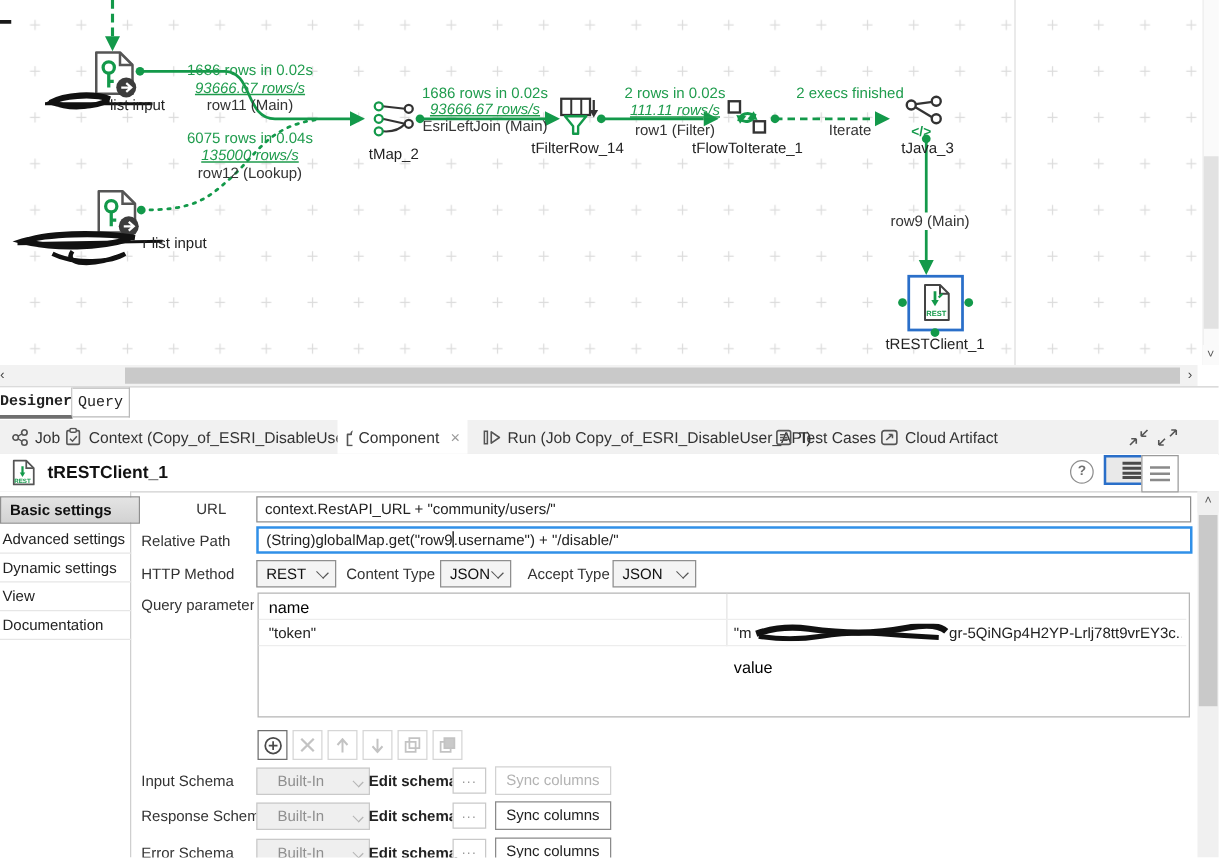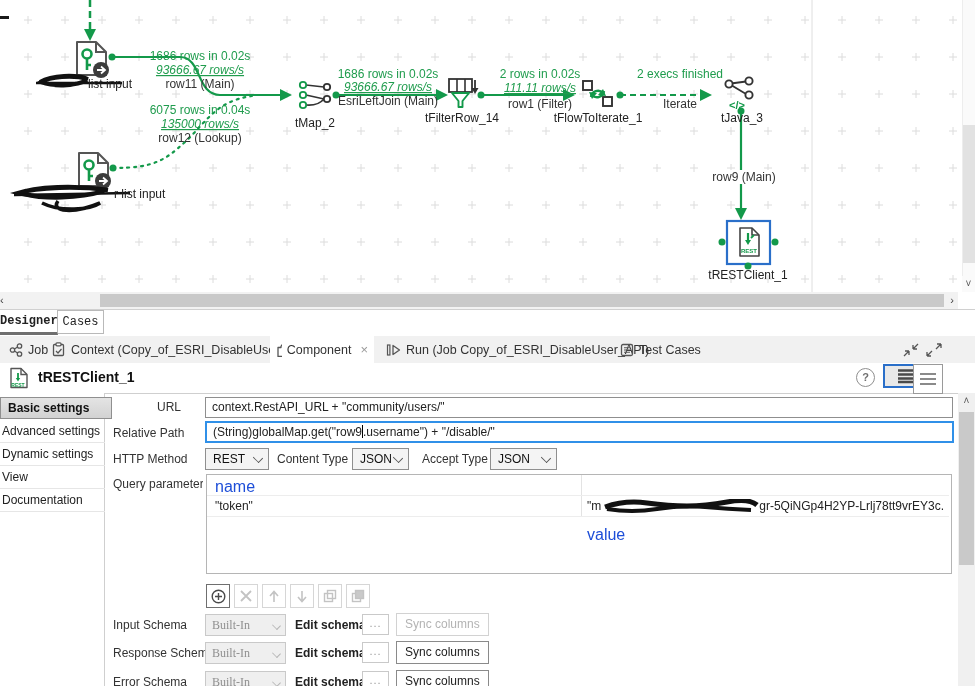--- a/index.html
+++ b/index.html
@@ -53,36 +53,36 @@
           font-size:12px;line-height:19px;padding-left:6px;white-space:nowrap;overflow:hidden;}
   .tinput.focus{border:2px solid #3090e8;height:18px;}
   .caret{display:inline-block;width:1px;height:13px;background:#000;vertical-align:-2px;}
   .sel{position:absolute;height:20px;background:#f4f4f4;border:1px solid #8f8f8f;font-size:12px;
        line-height:20px;padding-left:7px;color:#111;}
   .sel .chev{position:absolute;right:6px;top:7px;width:7px;height:7px;border-right:1.6px solid #555;
        border-bottom:1.6px solid #555;transform:rotate(45deg) scale(1,0.8);transform-origin:center;margin-top:-2px;}
 
   
   .qtable{left:206px;top:474px;width:744px;height:98px;background:#fff;border:1px solid #b5b5b5;}
-  .qth{position:absolute;top:3px;font-size:16px;color:#1d4ed8;}
+  .qth{position:absolute;top:3px;font-size:13px;color:#000000;}
   .qtd{position:absolute;top:24px;font-size:12px;color:#222;white-space:nowrap;}
   .qdiv{position:absolute;left:374px;top:0;width:1px;height:42px;background:#e3e3e3;}
   .qhline{position:absolute;left:0;top:20px;width:742px;height:1px;background:#ededed;}
   .qrline{position:absolute;left:0;top:41px;width:742px;height:1px;background:#ededed;}
   .valcell{position:absolute;left:380px;top:23px;width:358px;height:16px;display:flex;align-items:center;overflow:hidden;
            font-size:12px;white-space:nowrap;}
 
   
   .tbtn{position:absolute;top:584px;width:22px;height:22px;background:#fff;border:1px solid #d6d6d6;
         display:flex;align-items:center;justify-content:center;}
   .tbtn.en{border-color:#6f6f6f;}
 
   
   .ssel{position:absolute;left:205px;width:73px;height:20px;background:#efefef;border:1px solid #c9c9c9;
-        font-size:12px;line-height:20px;padding-left:6px;color:#8f8f8f;font-family:Liberation Serif, serif;}
+        font-size:12px;line-height:20px;padding-left:16px;color:#8f8f8f;}
   .ssel .chev{position:absolute;right:5px;top:7px;width:6px;height:6px;border-right:1.5px solid #b5b5b5;
         border-bottom:1.5px solid #b5b5b5;transform:rotate(45deg) scale(1,0.8);}
   .eslabel{position:absolute;left:295px;font-size:12px;font-weight:bold;color:#222;}
   .dots{position:absolute;left:362px;width:25px;height:19px;border:1px solid #c9c9c9;background:#fff;
         color:#9a9a9a;font-size:11px;text-align:center;line-height:17px;letter-spacing:1px;}
   .sync{position:absolute;left:396px;height:21px;border:1px solid #8a8a8a;background:#fff;
         font-size:12px;line-height:21px;padding:0 8px;color:#222;}
   .sync.dis{border-color:#d2d2d2;color:#b3b3b3;}
 
   
@@ -278,21 +278,21 @@
   <div class="abs cvsb"></div>
   <div class="abs cvsb-thumb"></div>
   <div class="abs cvsb-btn">˅</div>
   <div class="abs chsb"></div>
   <div class="abs chsb-thumb"></div>
   <div class="abs chsb-left">‹</div>
   <div class="abs chsb-right">›</div>
 
   <div class="abs etabs">
     <div class="etab active" style="left:0;width:57px;">Designer</div>
-    <div class="etab plain" style="left:58px;width:45px;">Cases</div>
+    <div class="etab plain" style="left:58px;width:45px;">Query</div>
   </div>
 
   <div class="abs pstrip">
     <div class="ptab" style="left:3px;">
       <svg width="14" height="14">
         <circle cx="3.5" cy="7" r="2.2" fill="none" stroke="#555" stroke-width="1.3"></circle>
         <circle cx="10.5" cy="3" r="2.2" fill="none" stroke="#555" stroke-width="1.3"></circle>
         <circle cx="10.5" cy="11" r="2.2" fill="none" stroke="#555" stroke-width="1.3"></circle>
         <path d="M5.5,6 L8.5,4 M5.5,8 L8.5,10" stroke="#555" stroke-width="1.2"></path>
       </svg>
@@ -319,20 +319,27 @@
         <path d="M7,2.5 L13.5,7 L7,11.5 z" fill="none" stroke="#555" stroke-width="1.3" stroke-linejoin="round"></path>
       </svg>
       <span>Run (Job Copy_of_ESRI_DisableUser_API)</span>
     </div>
     <div class="ptab" style="left:614px;">
       <svg width="14" height="14">
         <rect x="1.5" y="1.5" width="11" height="11" rx="1.5" fill="none" stroke="#555" stroke-width="1.3"></rect>
         <path d="M4,4.8 h6 M4,7 h6 M4,9.2 h6" stroke="#555" stroke-width="1.1"></path>
       </svg>
       <span>Test Cases</span>
+    </div>
+    <div class="ptab" style="left:698px;">
+      <svg width="15" height="14">
+        <rect x="1.5" y="1.5" width="12" height="11" rx="2" fill="none" stroke="#555" stroke-width="1.3"></rect>
+        <path d="M5,9 L10,4.5 M10,4.5 h-3 M10,4.5 v3" stroke="#555" stroke-width="1.2" fill="none"></path>
+      </svg>
+      <span>Cloud Artifact</span>
     </div>
     <svg class="abs" style="left:903px;top:7px;" width="16" height="14">
       <path d="M1,13 L6,8 M6,8 v4 M6,8 h-4 M15,1 L10,6 M10,6 v-4 M10,6 h4" stroke="#555" stroke-width="1.3" fill="none"></path>
     </svg>
     <svg class="abs" style="left:926px;top:7px;" width="16" height="14">
       <path d="M6,8 L1,13 M1,13 v-4 M1,13 h4 M10,6 L15,1 M15,1 v4 M15,1 h-4" stroke="#555" stroke-width="1.3" fill="none"></path>
     </svg>
   </div>
 
   <div class="abs phdr">

